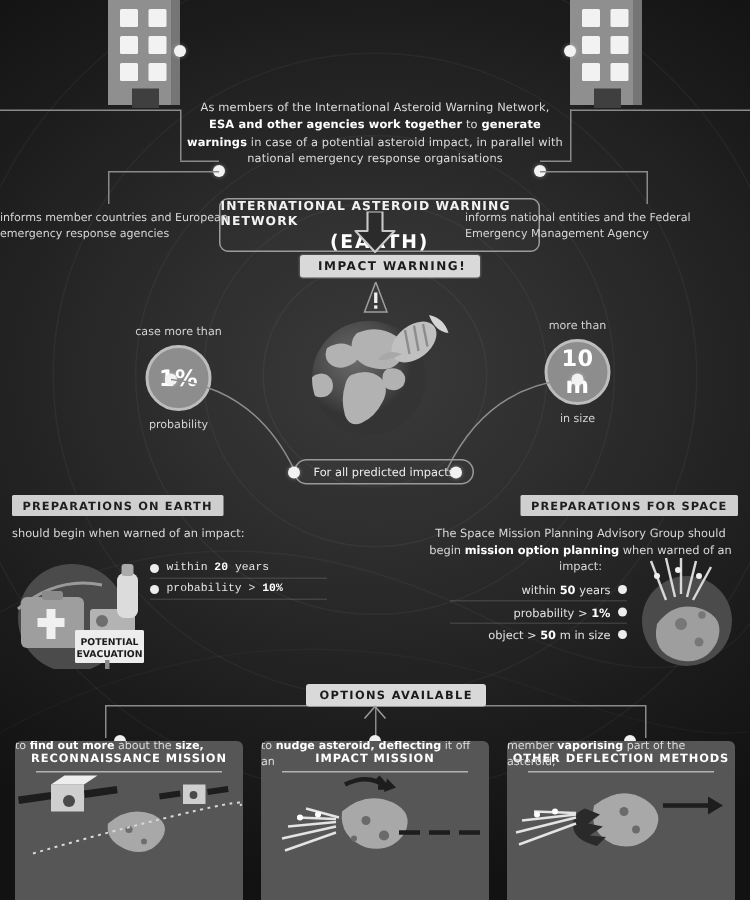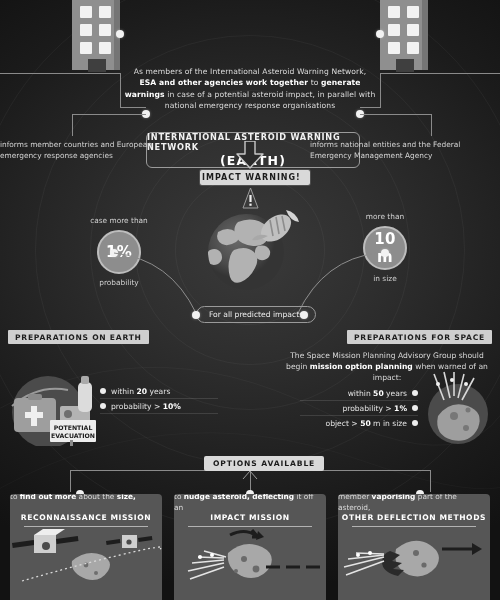--- a/index.html
+++ b/index.html
@@ -69,21 +69,21 @@
     position: absolute; width: 190px; 
     font-size: 7.4px; line-height: 10.6px; color: #d5d5d5;
   }
 
   
   .bigarrow { position: absolute; left: 234px; top: 141px; }
   .impact-warning {
     position: absolute; left: 200px; top: 170px;
     background: #d9d9d9; color: #1b1b1b;
     font-size: 8px; font-weight: 700; letter-spacing: 1px;
-    padding: 3px 9px 3px 2px; border-radius: 2px;
+    padding: 3px 9px 3px 12px; border-radius: 2px;
     box-shadow: 0 0 0 1px rgba(255,255,255,.15);
   }
 
   
   .earthwrap { position: absolute; left: 198px; top: 198px; width: 104px; height: 104px; }
 
   .excl {
     position: absolute; left: 242px; top: 188px;
     width: 17px; height: 22px;
   }
@@ -137,21 +137,21 @@
   }
 
   
   .panel {
     position: absolute; top: 494px; height: 106px;
     background: #565656; border-radius: 4px 4px 0 0;
     overflow: hidden;
   }
   .panel .ptitle {
     text-align: center; font-size: 7.6px; font-weight: 700; letter-spacing: .6px;
-    color: #fff; padding-top: 7px; margin-top: 12px;
+    color: #fff; padding-top: 7px;
   }
   .panel .prule {
     height: 1px; background: rgba(255,255,255,.55);
     margin: 4px auto 0 auto; width: 82%;
   }
   .panel .pimg { position: relative; height: 55px; }
   .pcap {
     position: absolute; font-size: 7.4px; line-height: 10.5px; color: #dcdcdc;
   }
   .pcap b { color: #fff; font-weight: 700; }
@@ -293,39 +293,40 @@
   </svg>
   <svg class="curve" style="left:292px; top:245px;" width="100" height="80">
     <path d="M86 8 Q 32 14 6 68" stroke="#8d8d8d" stroke-width="1" fill="none"></path>
   </svg>
 
   <div class="pill">For all predicted impacts</div>
   <div class="dot" style="left:192px; top:311px;"></div>
   <div class="dot" style="left:300px; top:311px;"></div>
 
   <div class="sechead" style="left:8px; top:330px;">PREPARATIONS ON EARTH</div>
+  <div class="subline" style="left:8px; top:350px; width:240px;">should begin when warned of an impact:</div>
 
   <svg style="position:absolute; left:8px; top:372px;" width="96" height="74" viewBox="0 0 96 74">
     <circle cx="40" cy="40" r="36" fill="#4b4b4b"></circle>
     <path d="M4 34 q26 -22 56 -16" stroke="#9a9a9a" stroke-width="2" fill="none"></path>
     <rect x="6" y="26" width="42" height="34" rx="4" fill="#9e9e9e"></rect>
     <rect x="20" y="22" width="14" height="6" rx="2" fill="#8a8a8a"></rect>
     <rect x="23" y="34" width="6" height="20" fill="#f0f0f0"></rect>
     <rect x="17" y="40" width="18" height="6" fill="#f0f0f0"></rect>
     <rect x="52" y="34" width="30" height="16" rx="2" fill="#b3b3b3"></rect>
     <circle cx="60" cy="42" r="4" fill="#6e6e6e"></circle>
     <rect x="70" y="10" width="14" height="30" rx="5" fill="#dcdcdc"></rect>
     <rect x="73" y="4" width="8" height="8" rx="2" fill="#aaa"></rect>
     <rect x="42" y="48" width="46" height="22" rx="1" fill="#ededed"></rect>
     <text x="65" y="58" font-family="DejaVu Sans, sans-serif" font-size="6.2" font-weight="700" fill="#1c1c1c" text-anchor="middle">POTENTIAL</text>
     <text x="65" y="66" font-family="DejaVu Sans, sans-serif" font-size="6.2" font-weight="700" fill="#1c1c1c" text-anchor="middle">EVACUATION</text>
     <rect x="62" y="68" width="3" height="8" fill="#8a8a8a"></rect>
   </svg>
 
-  <div class="blist" style="left:100px; top:384px; width:118px;">
+  <div class="blist" style="left:100px; top:372px; width:118px;font-family:Liberation Mono, monospace;">
     <div class="brow">
       <span class="bdot"></span>
       <span><span>within </span><b>20</b><span> years</span></span>
     </div>
     <div class="brow">
       <span class="bdot"></span>
       <span><span>probability &gt; </span><b>10%</b><span></span></span>
     </div>
   </div>
 

